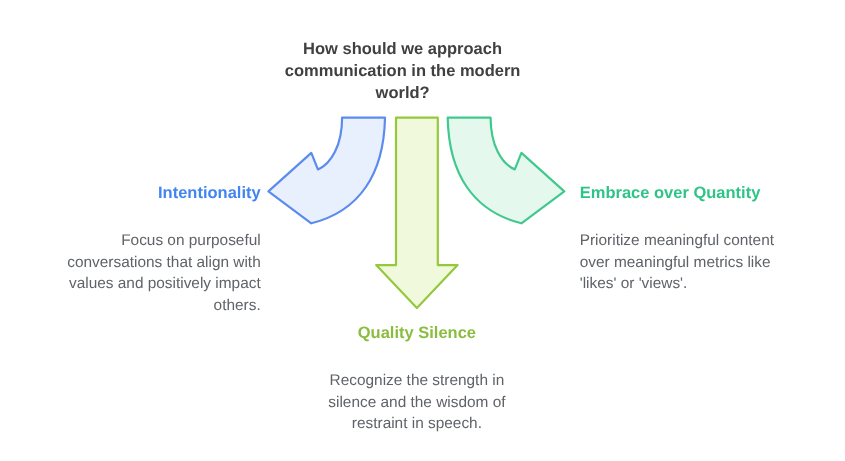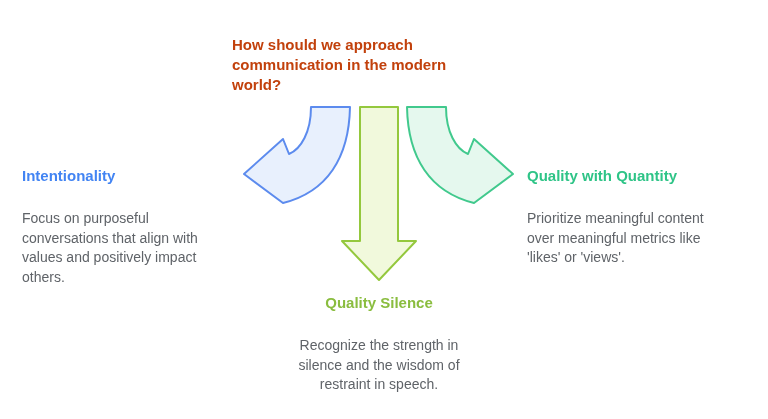--- a/index.html
+++ b/index.html
@@ -10,28 +10,28 @@
   }
   .canvas {
     position: relative;
     width: 768px;
     height: 419px;
     background: #ffffff;
     overflow: hidden;
   }
   .title {
     position: absolute;
-    left: 232px;
+    left: 216px;
     top: 35px;
     width: 300px;
-    text-align: left;
+    text-align: center;
     font-size: 15px;
     font-weight: bold;
     line-height: 20px;
-    color: #c2410c;
+    color: #404040;
     white-space: pre-line;
   }
   .arrows-svg {
     position: absolute;
     left: 0;
     top: 0;
   }
   .branch {
     position: absolute;
   }
@@ -45,20 +45,21 @@
     margin-top: 23px;
     font-size: 14px;
     line-height: 19.5px;
     color: #5f6368;
     white-space: pre-line;
   }
   .branch-left {
     left: 22px;
     top: 166px;
     width: 215px;
+    text-align: right;
   }
   .branch-right {
     left: 527px;
     top: 166px;
     width: 230px;
     text-align: left;
   }
   .branch-bottom {
     left: 248px;
     top: 293px;
@@ -93,19 +94,19 @@
   </div>
 
   <div class="branch branch-bottom">
     <div class="branch-label" style="color: rgb(138, 189, 63);">Quality Silence</div>
     <div class="branch-desc">Recognize the strength in
 silence and the wisdom of
 restraint in speech.</div>
   </div>
 
   <div class="branch branch-right">
-    <div class="branch-label" style="color: rgb(46, 196, 135);">Quality with Quantity</div>
+    <div class="branch-label" style="color: rgb(46, 196, 135);">Embrace over Quantity</div>
     <div class="branch-desc">Prioritize meaningful content
 over meaningful metrics like
 'likes' or 'views'.</div>
   </div>
 
 </div>
 
 </body></html>

